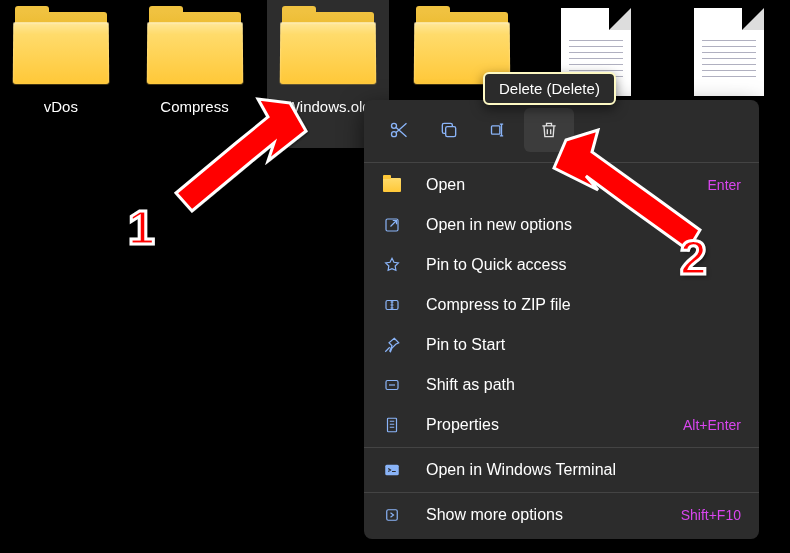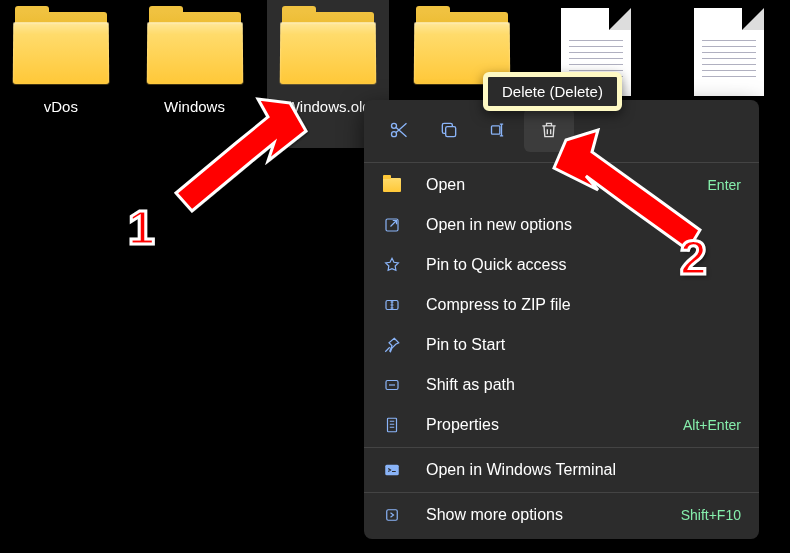--- a/index.html
+++ b/index.html
@@ -149,34 +149,34 @@
     gap: 24px;
     color: #fff;
   }
   .ctx-row .ico {
     width: 20px; height:20px;
     display:flex;align-items:center;justify-content:center;
     color:#8ab4f8;
   }
   .ctx-row .ico svg { width:18px; height:18px; stroke: currentColor; fill:none; stroke-width:1.6; }
   .ctx-row .lbl { flex:1; }
-  .ctx-row .hint { color:#86efac; font-size:14px; }
+  .ctx-row .hint { color:#d946ef; font-size:14px; }
   .folder-mini {
     width:18px;height:14px;background:linear-gradient(#ffdb6b,#ffc838);border-radius:1px;
     position:relative;
   }
   .folder-mini::before{content:"";position:absolute;top:-3px;left:0;width:8px;height:4px;background:#ffc838;border-radius:1px 1px 0 0;}
 
   
   .tooltip {
     position: absolute;
     left: 483px;
     top: 72px;
     background: #2b2b2b;
-    border: 5px solid #fef9c3;
+    border: 2px solid #fef9c3;
     border-radius: 6px;
     padding: 6px 14px;
     font-size: 15px;
     color: #fff;
     z-index: 10;
     box-shadow: 0 4px 12px rgba(0,0,0,0.5);
   }
 
   
   .arrow {
@@ -205,21 +205,21 @@
         <div class="folder-front"></div>
     </div>
     <div class="item-label">vDos</div>
   </div>
   <div class="item">
     <div class="folder-icon">
       <div class="folder-tab"></div>
         <div class="folder-back"></div>
         <div class="folder-front"></div>
     </div>
-    <div class="item-label">Windows</div>
+    <div class="item-label">Compress</div>
   </div>
   <div class="item selected">
     <div class="folder-icon">
       <div class="folder-tab"></div>
         <div class="folder-back"></div>
         <div class="folder-front"></div>
     </div>
     <div class="item-label">Windows.old</div>
   </div>
   <div class="item">

